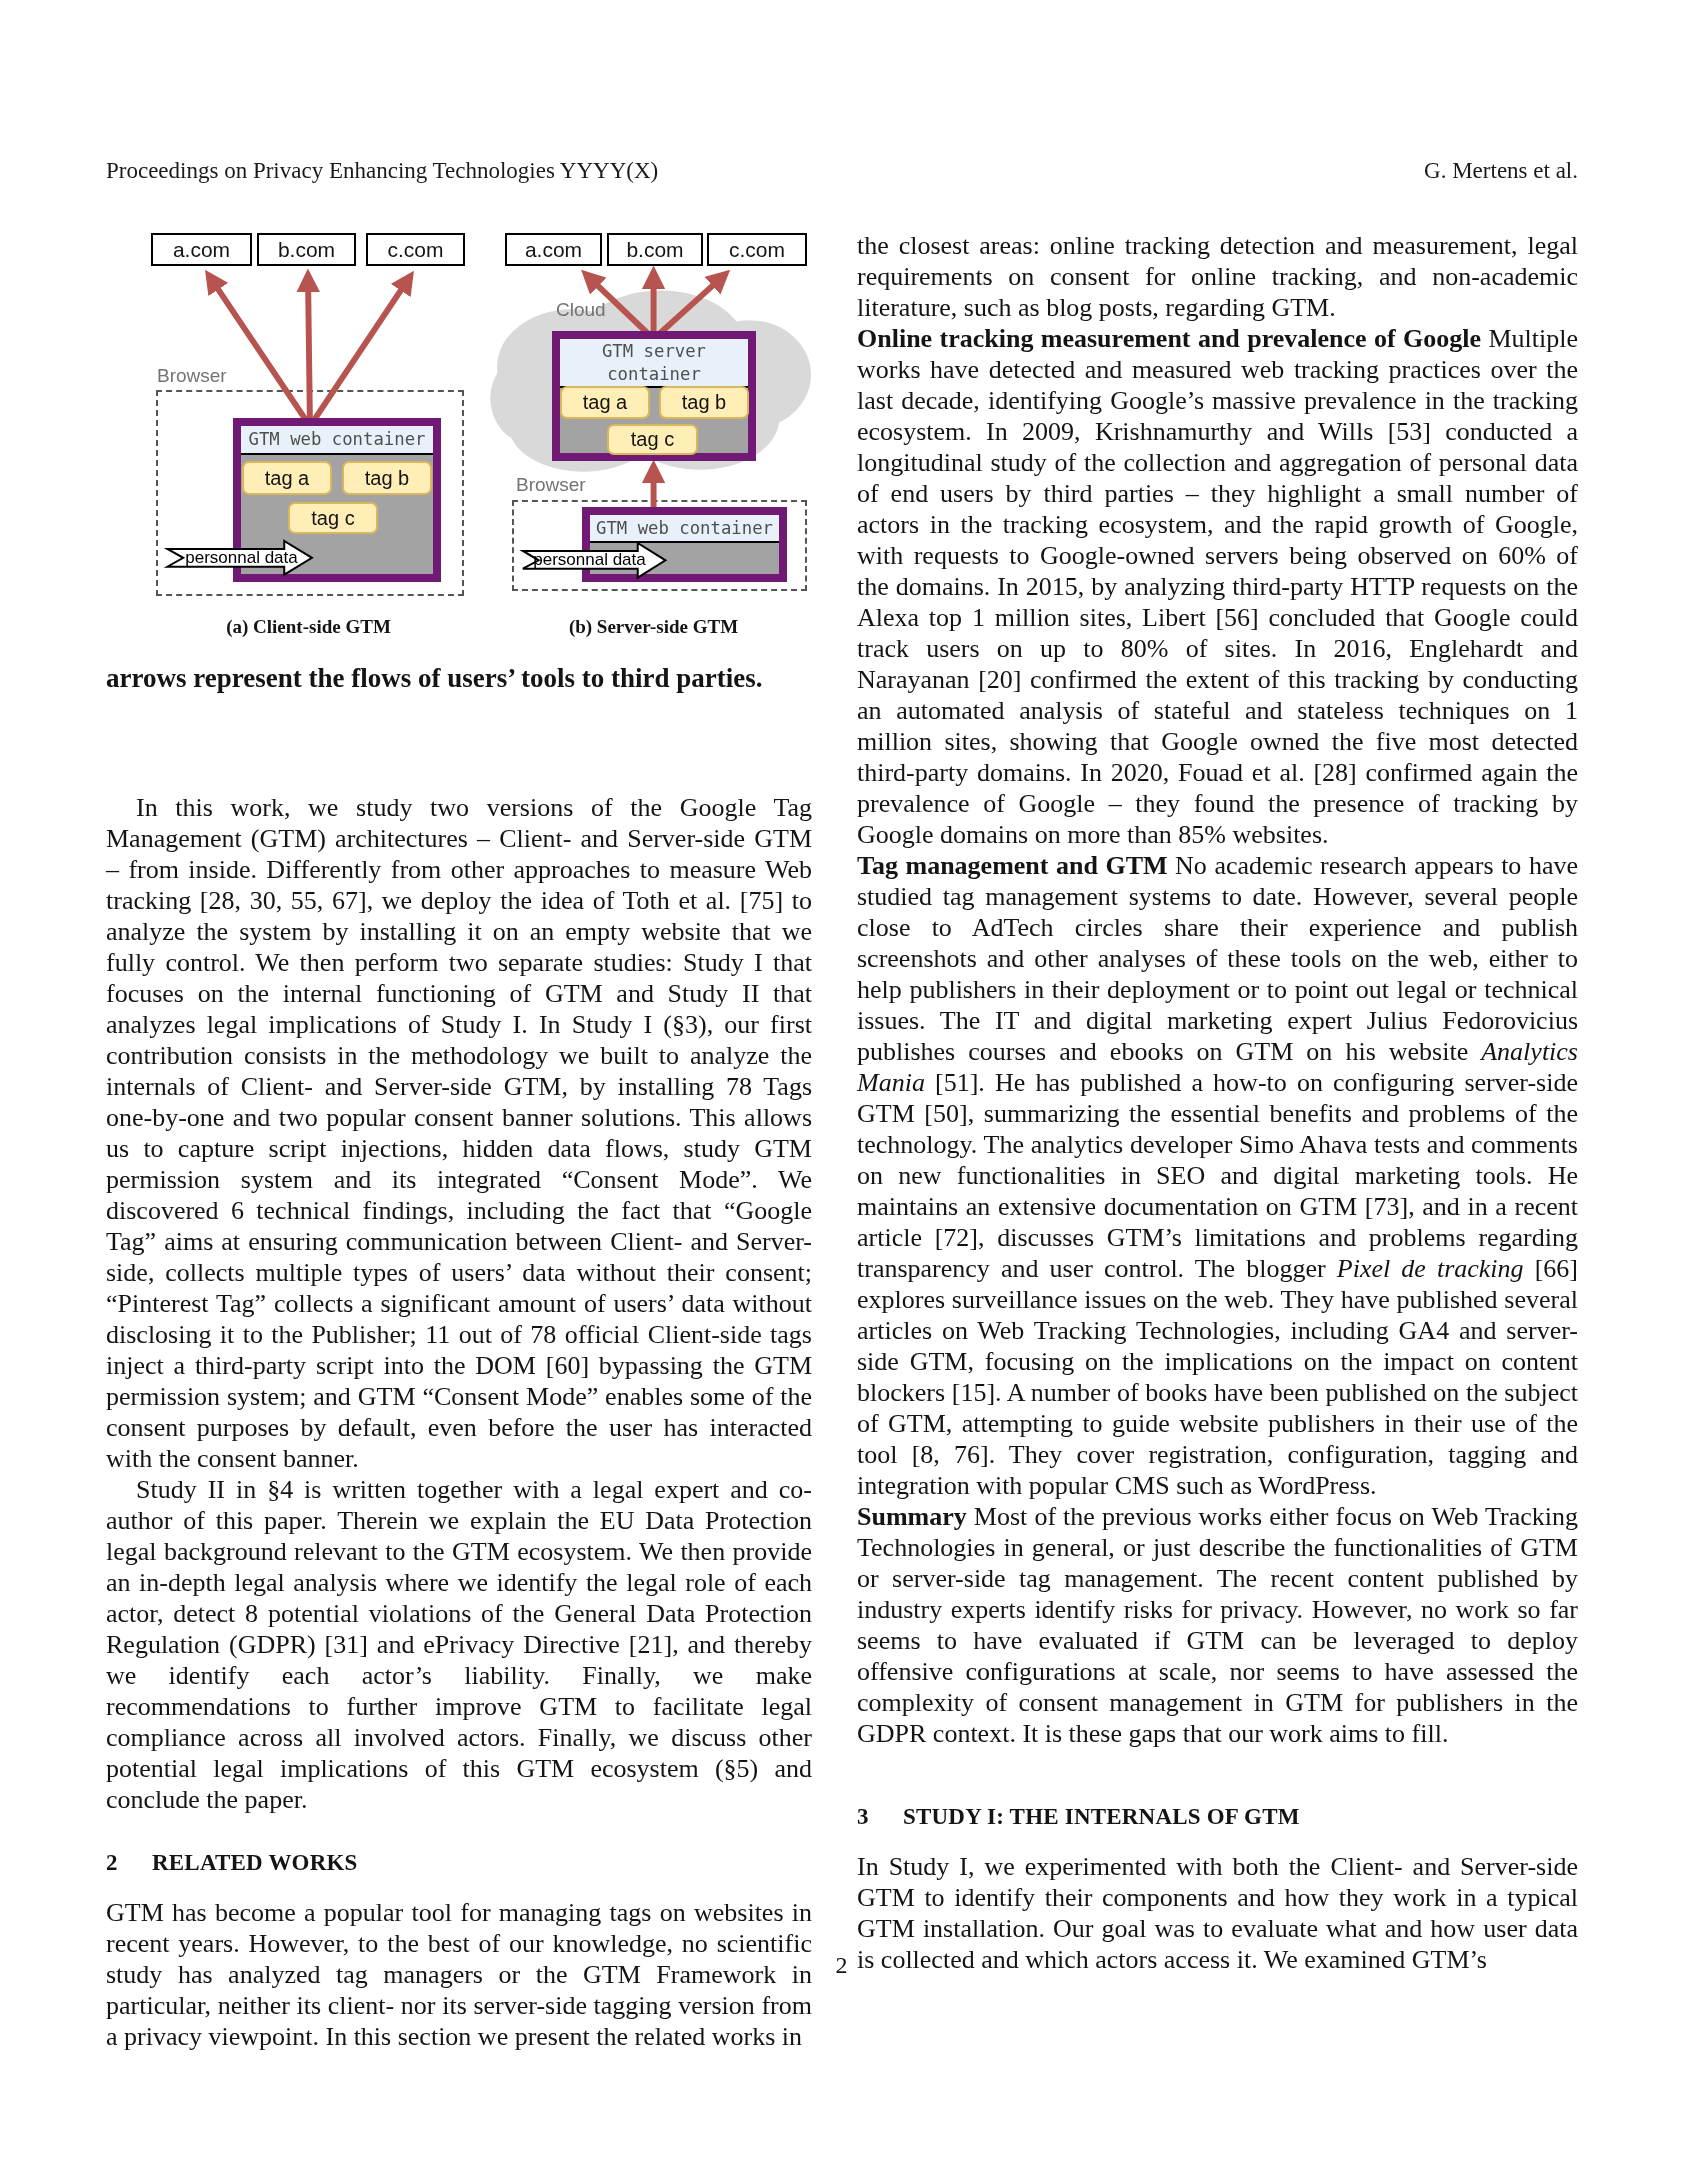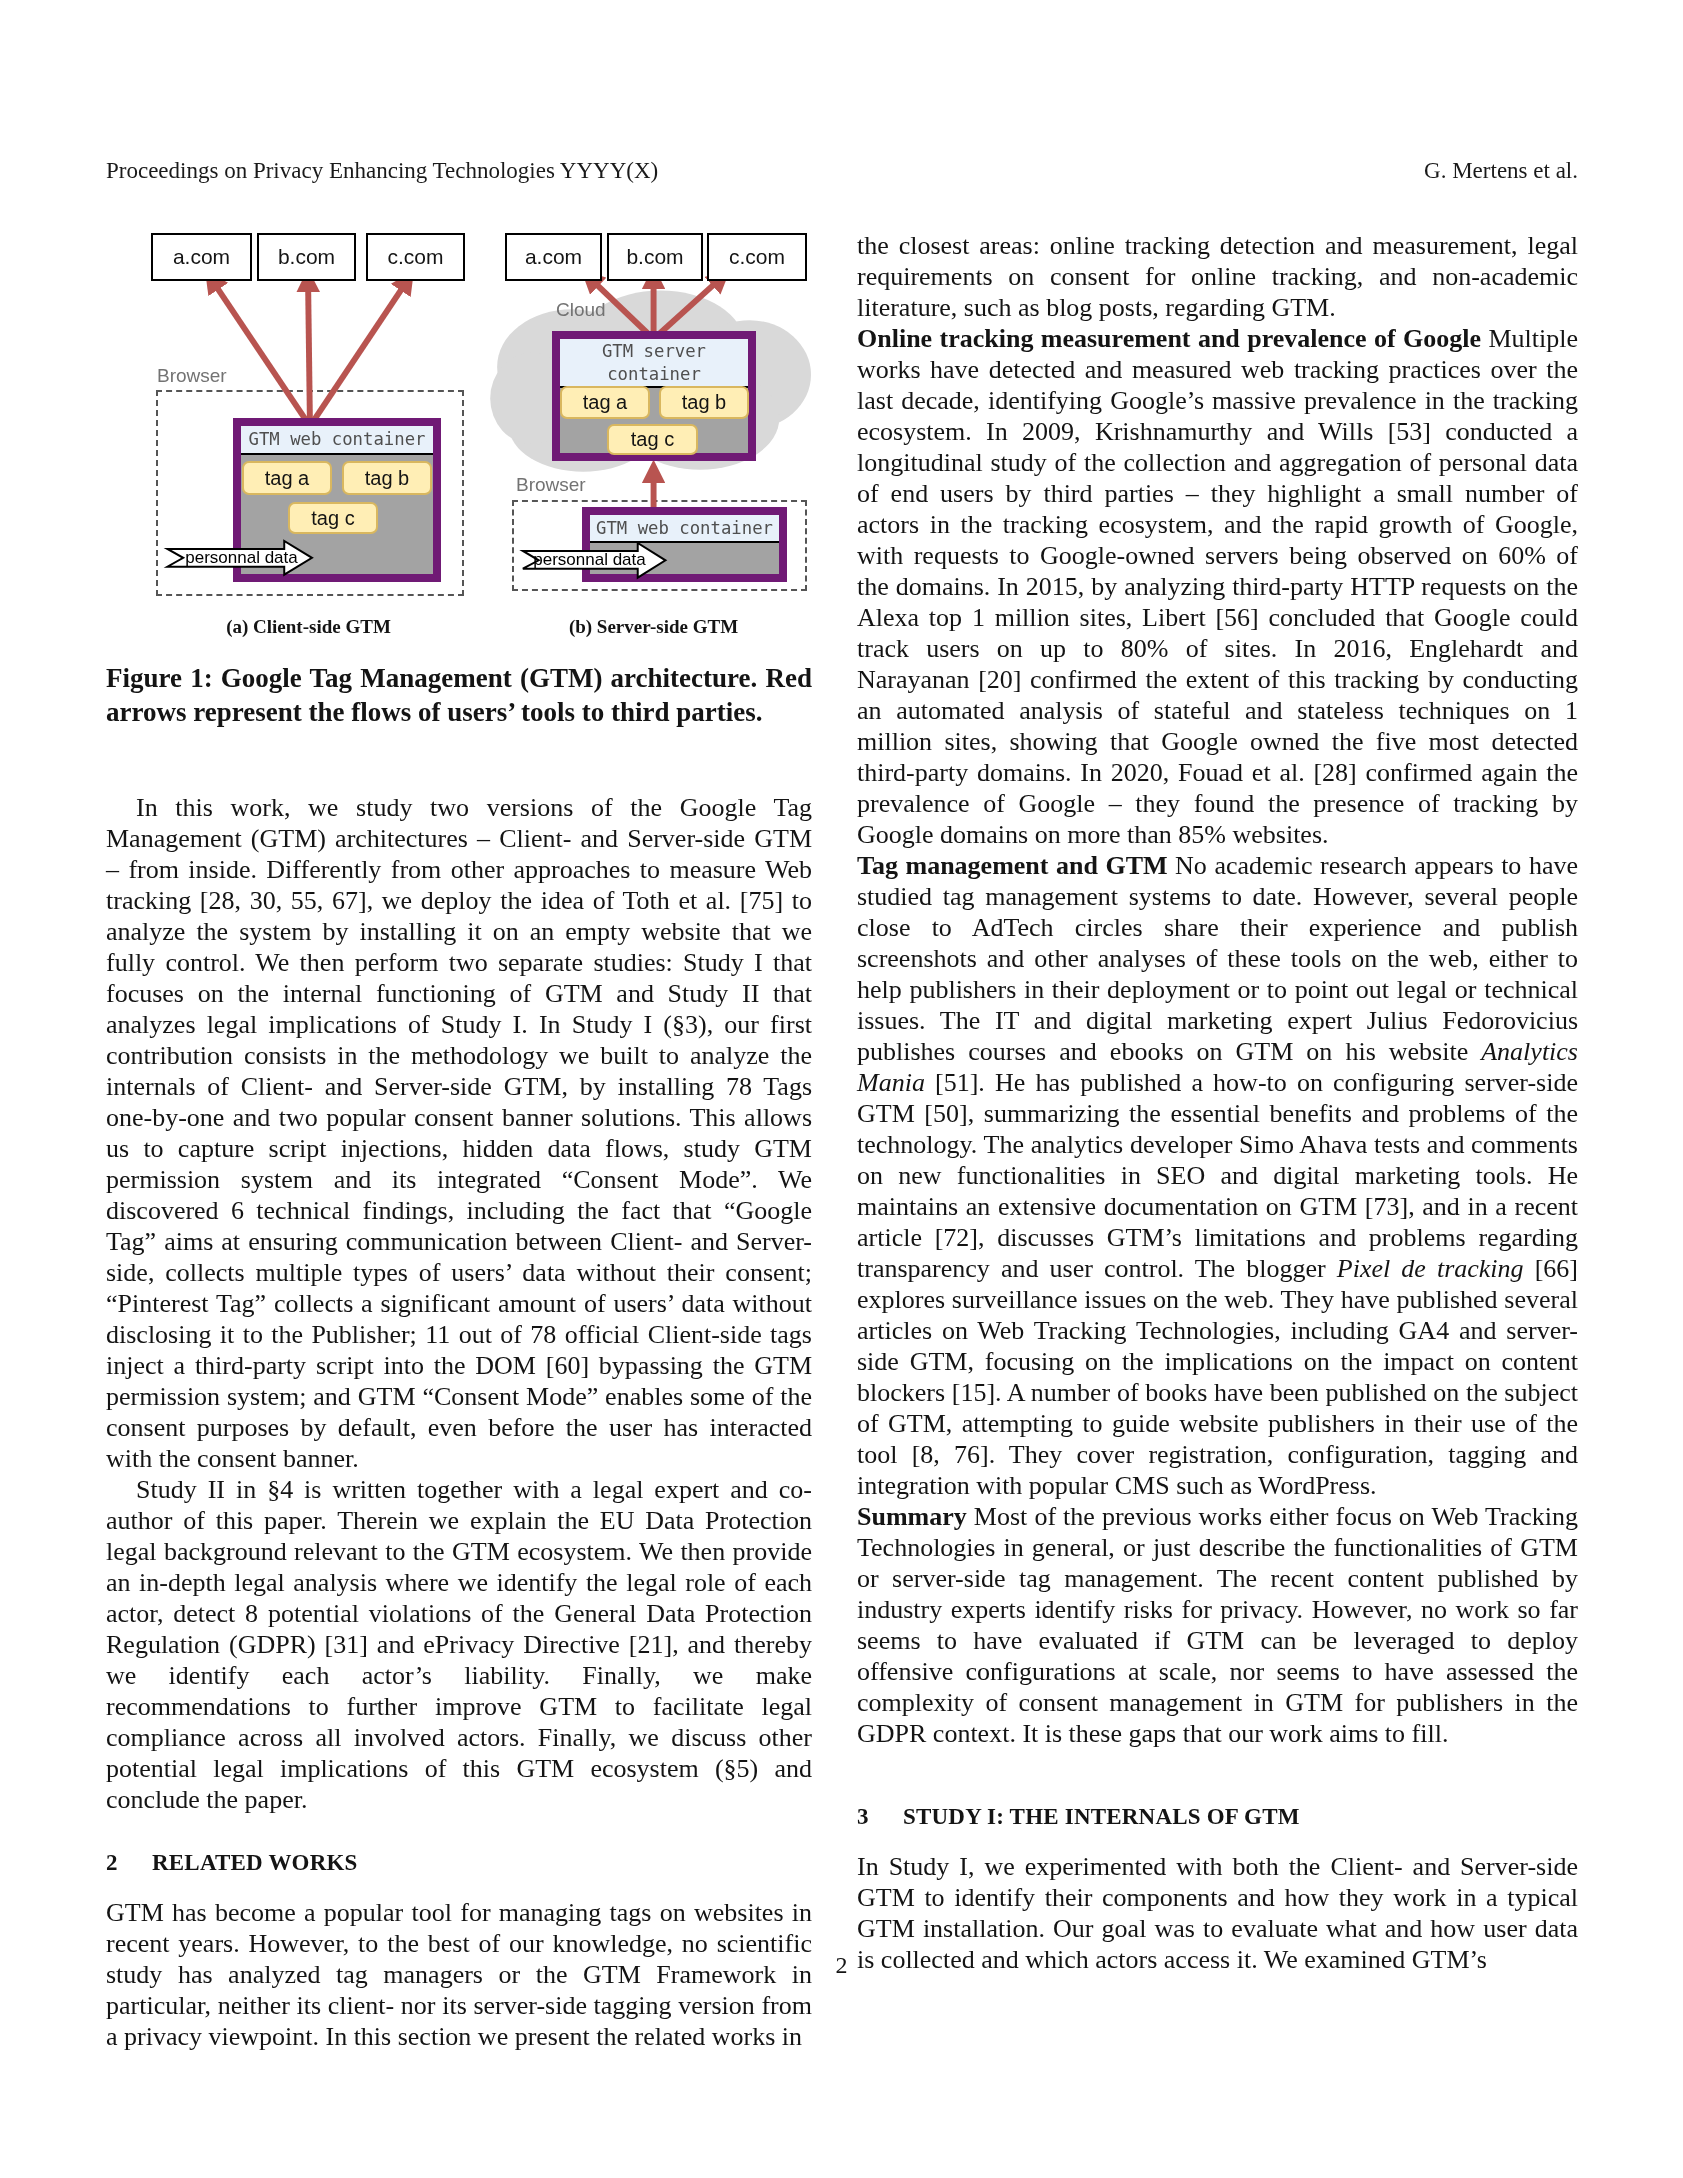--- a/index.html
+++ b/index.html
@@ -18,21 +18,21 @@
   .ind{text-indent:30px;}
   .it{font-style:italic;}
   .sec{font-weight:bold;font-size:23px;line-height:36px;margin:30px 0 16px 0;
        text-align:left;letter-spacing:0.2px;}
   .sec .sec-num{display:inline-block;width:46px;}
   .sec3{margin-top:50px;}
 
   
   .fig{position:absolute;left:106px;top:228px;width:706px;height:426px;}
   .fig svg{position:absolute;left:0;top:0;pointer-events:none;}
-  .dbox{position:absolute;height:48px;border:2px solid #000;background:#fff;
+  .dbox{position:absolute;height:33px;border:2px solid #000;background:#fff;
         box-sizing:border-box;display:flex;align-items:center;justify-content:center;
         font:21px "Liberation Sans",sans-serif;z-index:3;}
   .dashed{position:absolute;border:2px dashed #555;box-sizing:border-box;z-index:1;}
   .lbl{position:absolute;font:19px "Liberation Sans",sans-serif;color:#737373;z-index:1;}
   .cont{position:absolute;border:8px solid #701a75;background:#a3a3a3;box-sizing:border-box;z-index:3;}
   .chead{background:#e8f1fa;border-bottom:2px solid #000;box-sizing:border-box;
          display:flex;align-items:center;justify-content:center;
          font:17.3px "DejaVu Sans Mono",monospace;color:#4f4f4f;
          white-space:pre-line;text-align:center;line-height:23px;}
   .tag{position:absolute;background:#ffeeb5;border:2px solid #d9b75f;border-radius:7px;
@@ -130,21 +130,20 @@
     </g>
   </svg>
   <div class="pdlbl" style="left:73px;top:320px;width:125px;">personnal data</div>
   <div class="pdlbl" style="left:424px;top:322px;width:119px;">personnal data</div>
 
   <div class="subcap" style="left:74px;">(a) Client-side GTM</div>
   <div class="subcap" style="left:419px;">(b) Server-side GTM</div>
 </div>
 
 <div class="fcap">
-  <div class="j">Figure 1: Google Tag Management (GTM) architecture. Red</div>
   <div>arrows represent the flows of users’ tools to third parties.</div>
 </div>
 
 <div class="col" style="left:106px;top:792px;">
   <p class="ind">In this work, we study two versions of the Google Tag Management (GTM) architectures – Client- and Server-side GTM – from inside. Differently from other approaches to measure Web tracking [28, 30, 55, 67], we deploy the idea of Toth et al. [75] to analyze the system by installing it on an empty website that we fully control. We then perform two separate studies: Study I that focuses on the internal functioning of GTM and Study II that analyzes legal implications of Study I. In Study I (§3), our first contribution consists in the methodology we built to analyze the internals of Client- and Server-side GTM, by installing 78 Tags one-by-one and two popular consent banner solutions. This allows us to capture script injections, hidden data flows, study GTM permission system and its integrated “Consent Mode”. We discovered 6 technical findings, including the fact that “Google Tag” aims at ensuring communication between Client- and Server-side, collects multiple types of users’ data without their consent; “Pinterest Tag” collects a significant amount of users’ data without disclosing it to the Publisher; 11 out of 78 official Client-side tags inject a third-party script into the DOM [60] bypassing the GTM permission system; and GTM “Consent Mode” enables some of the consent purposes by default, even before the user has interacted with the consent banner.</p>
   <p class="ind">Study II in §4 is written together with a legal expert and co-author of this paper. Therein we explain the EU Data Protection legal background relevant to the GTM ecosystem. We then provide an in-depth legal analysis where we identify the legal role of each actor, detect 8 potential violations of the General Data Protection Regulation (GDPR) [31] and ePrivacy Directive [21], and thereby we identify each actor’s liability. Finally, we make recommendations to further improve GTM to facilitate legal compliance across all involved actors. Finally, we discuss other potential legal implications of this GTM ecosystem (§5) and conclude the paper.</p>
   <div class="sec">
     <span class="sec-num">2</span><span>RELATED WORKS</span>
   </div>
   <p>GTM has become a popular tool for managing tags on websites in recent years. However, to the best of our knowledge, no scientific study has analyzed tag managers or the GTM Framework in particular, neither its client- nor its server-side tagging version from a privacy viewpoint. In this section we present the related works in</p>

